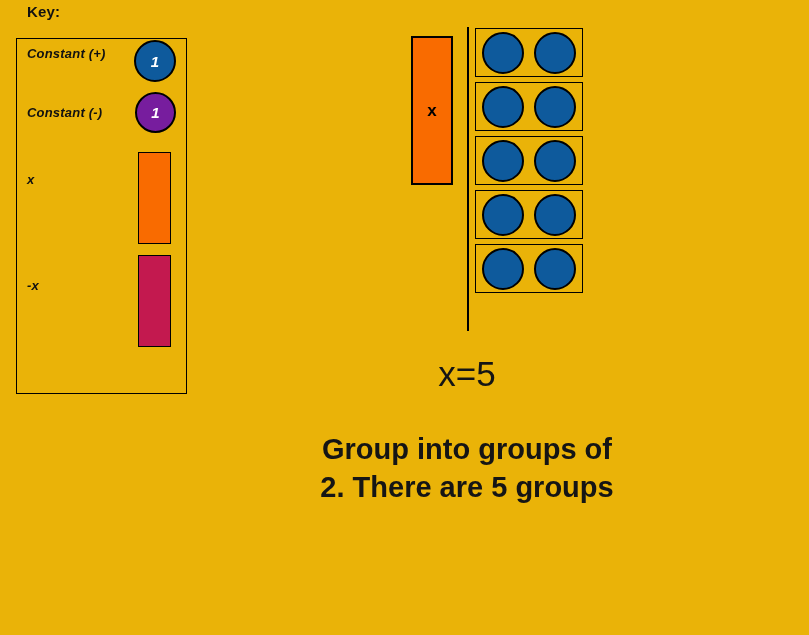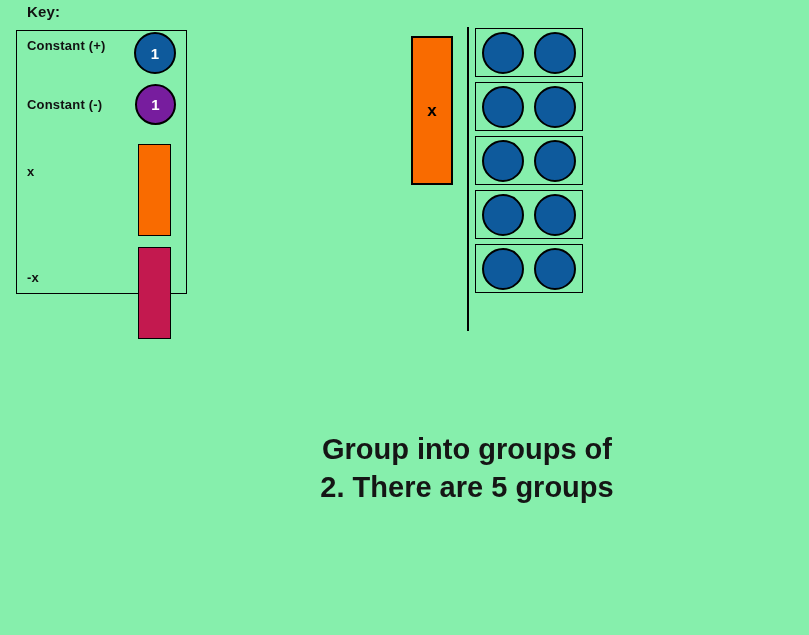--- a/index.html
+++ b/index.html
@@ -1,32 +1,32 @@
 <!DOCTYPE html>
 <html><head>
 <meta charset="utf-8">
 <style>
   html,body{margin:0;padding:0;}
   .canvas{
     position:relative;
     width:809px;height:635px;
-    background:#86efac;
+    background:#eab308;
     font-family:"Liberation Sans", sans-serif;
     color:#111111;
     overflow:hidden;
   }
   
   .key-title{
     position:absolute;left:27px;top:3px;
     font-size:15px;font-weight:700;letter-spacing:.2px;
   }
   .key-box{
-    position:absolute;left:16px;top:30px;
-    width:171px;height:264px;
-    border:1.5px solid #000;box-sizing:border-box;
+    position:absolute;left:16px;top:38px;
+    width:171px;height:356px;
+    border:1.5px solid #000;box-sizing:border-box;font-style:italic;
   }
   .key-label{
     position:absolute;left:10px;
     font-size:13px;font-weight:700;letter-spacing:.2px;
     white-space:nowrap;
   }
   .key-label.l1{top:7px;}
   .key-label.l2{top:66px;}
   .key-label.l3{top:133px;}
   .key-label.l4{top:239px;}
@@ -134,19 +134,20 @@
       <div class="group-box">
         <div class="unit-circle" style="background-color: rgb(14, 90, 156);"></div>
         <div class="unit-circle" style="background-color: rgb(14, 90, 156);"></div>
       </div>
       <div class="group-box">
         <div class="unit-circle" style="background-color: rgb(14, 90, 156);"></div>
         <div class="unit-circle" style="background-color: rgb(14, 90, 156);"></div>
       </div>
     </div>
 
+  <div class="equation">x=5</div>
 
   <div class="caption">
     <div>Group into groups of</div>
     <div>2. There are 5 groups</div>
   </div>
 
 </div>
 
 </body></html>

